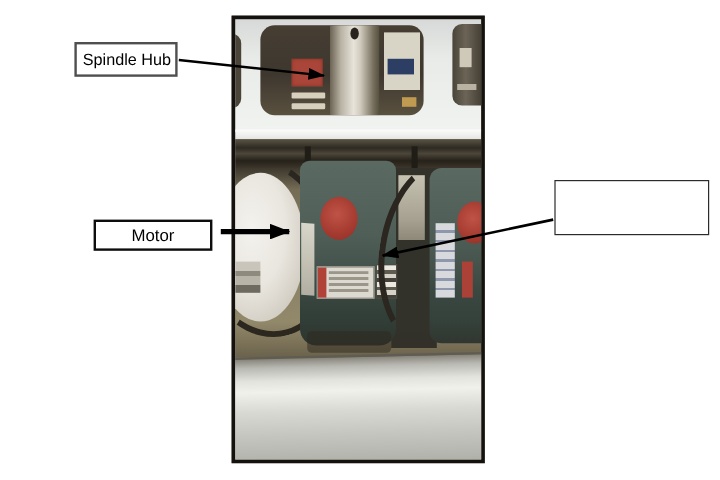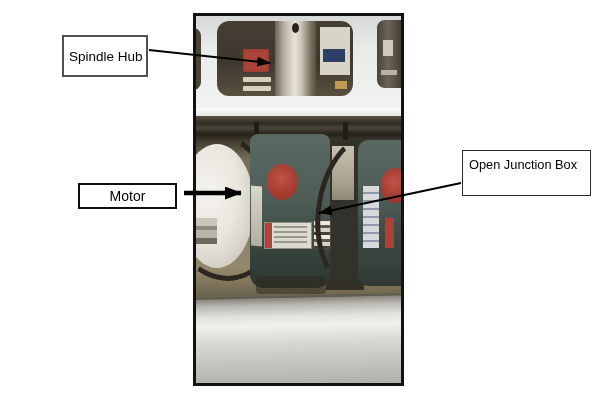--- a/index.html
+++ b/index.html
@@ -77,21 +77,21 @@
              border:5px solid transparent;border-left-color:#2b261f;transform:rotate(8deg);}
   .floor-shade{left:0;top:128px;width:205px;height:30px;
                background:linear-gradient(180deg,rgba(50,44,32,0),rgba(50,44,32,.45));}
   .floor-blob{left:60px;top:136px;width:70px;height:18px;background:rgba(45,40,30,.5);border-radius:4px;}
   .rail{left:-3px;top:158px;width:211px;height:92px;transform:skewY(-1.3deg);transform-origin:left center;
         border-top:2px solid #5f5c53;
         background:linear-gradient(180deg,#87847a 0%,#b9b9b3 8%,#e3e3dd 20%,#f1f1eb 30%,#d9d9d3 48%,#c5c5bf 70%,#b5b5af 90%,#acaca6 100%);}
 
   
   .callout-box{position:absolute;background:#ffffff;color:#000;z-index:6;box-sizing:border-box;}
-  .cb-spindle{left:62px;top:35px;width:86px;height:42px;border:2px solid #4f4f4f;
+  .cb-spindle{left:62px;top:35px;width:86px;height:29px;border:2px solid #4f4f4f;
               display:flex;align-items:center;padding-left:5px;font-size:13.5px;}
   .cb-motor{left:78px;top:183px;width:99px;height:26px;border:2.5px solid #0d0d0d;
             display:flex;align-items:center;justify-content:center;font-size:14px;text-align:right;}
   .cb-junction{left:462px;top:150px;width:129px;height:46px;border:1.5px solid #2b2b2b;
                font-size:12.8px;line-height:19px;padding:4px 0 0 6px;white-space:nowrap;}
 
   
   .arrows{position:absolute;left:0;top:0;width:600px;height:400px;z-index:5;pointer-events:none;}
 </style>
 </head>
@@ -175,16 +175,15 @@
 
   <div class="callout-box cb-spindle">
     <span>Spindle Hub</span>
   </div>
 
   <div class="callout-box cb-motor">
     <span>Motor</span>
   </div>
 
   <div class="callout-box cb-junction">
-    <div>Open Junction Box</div>
   </div>
 
 </div>
 
 </body></html>

